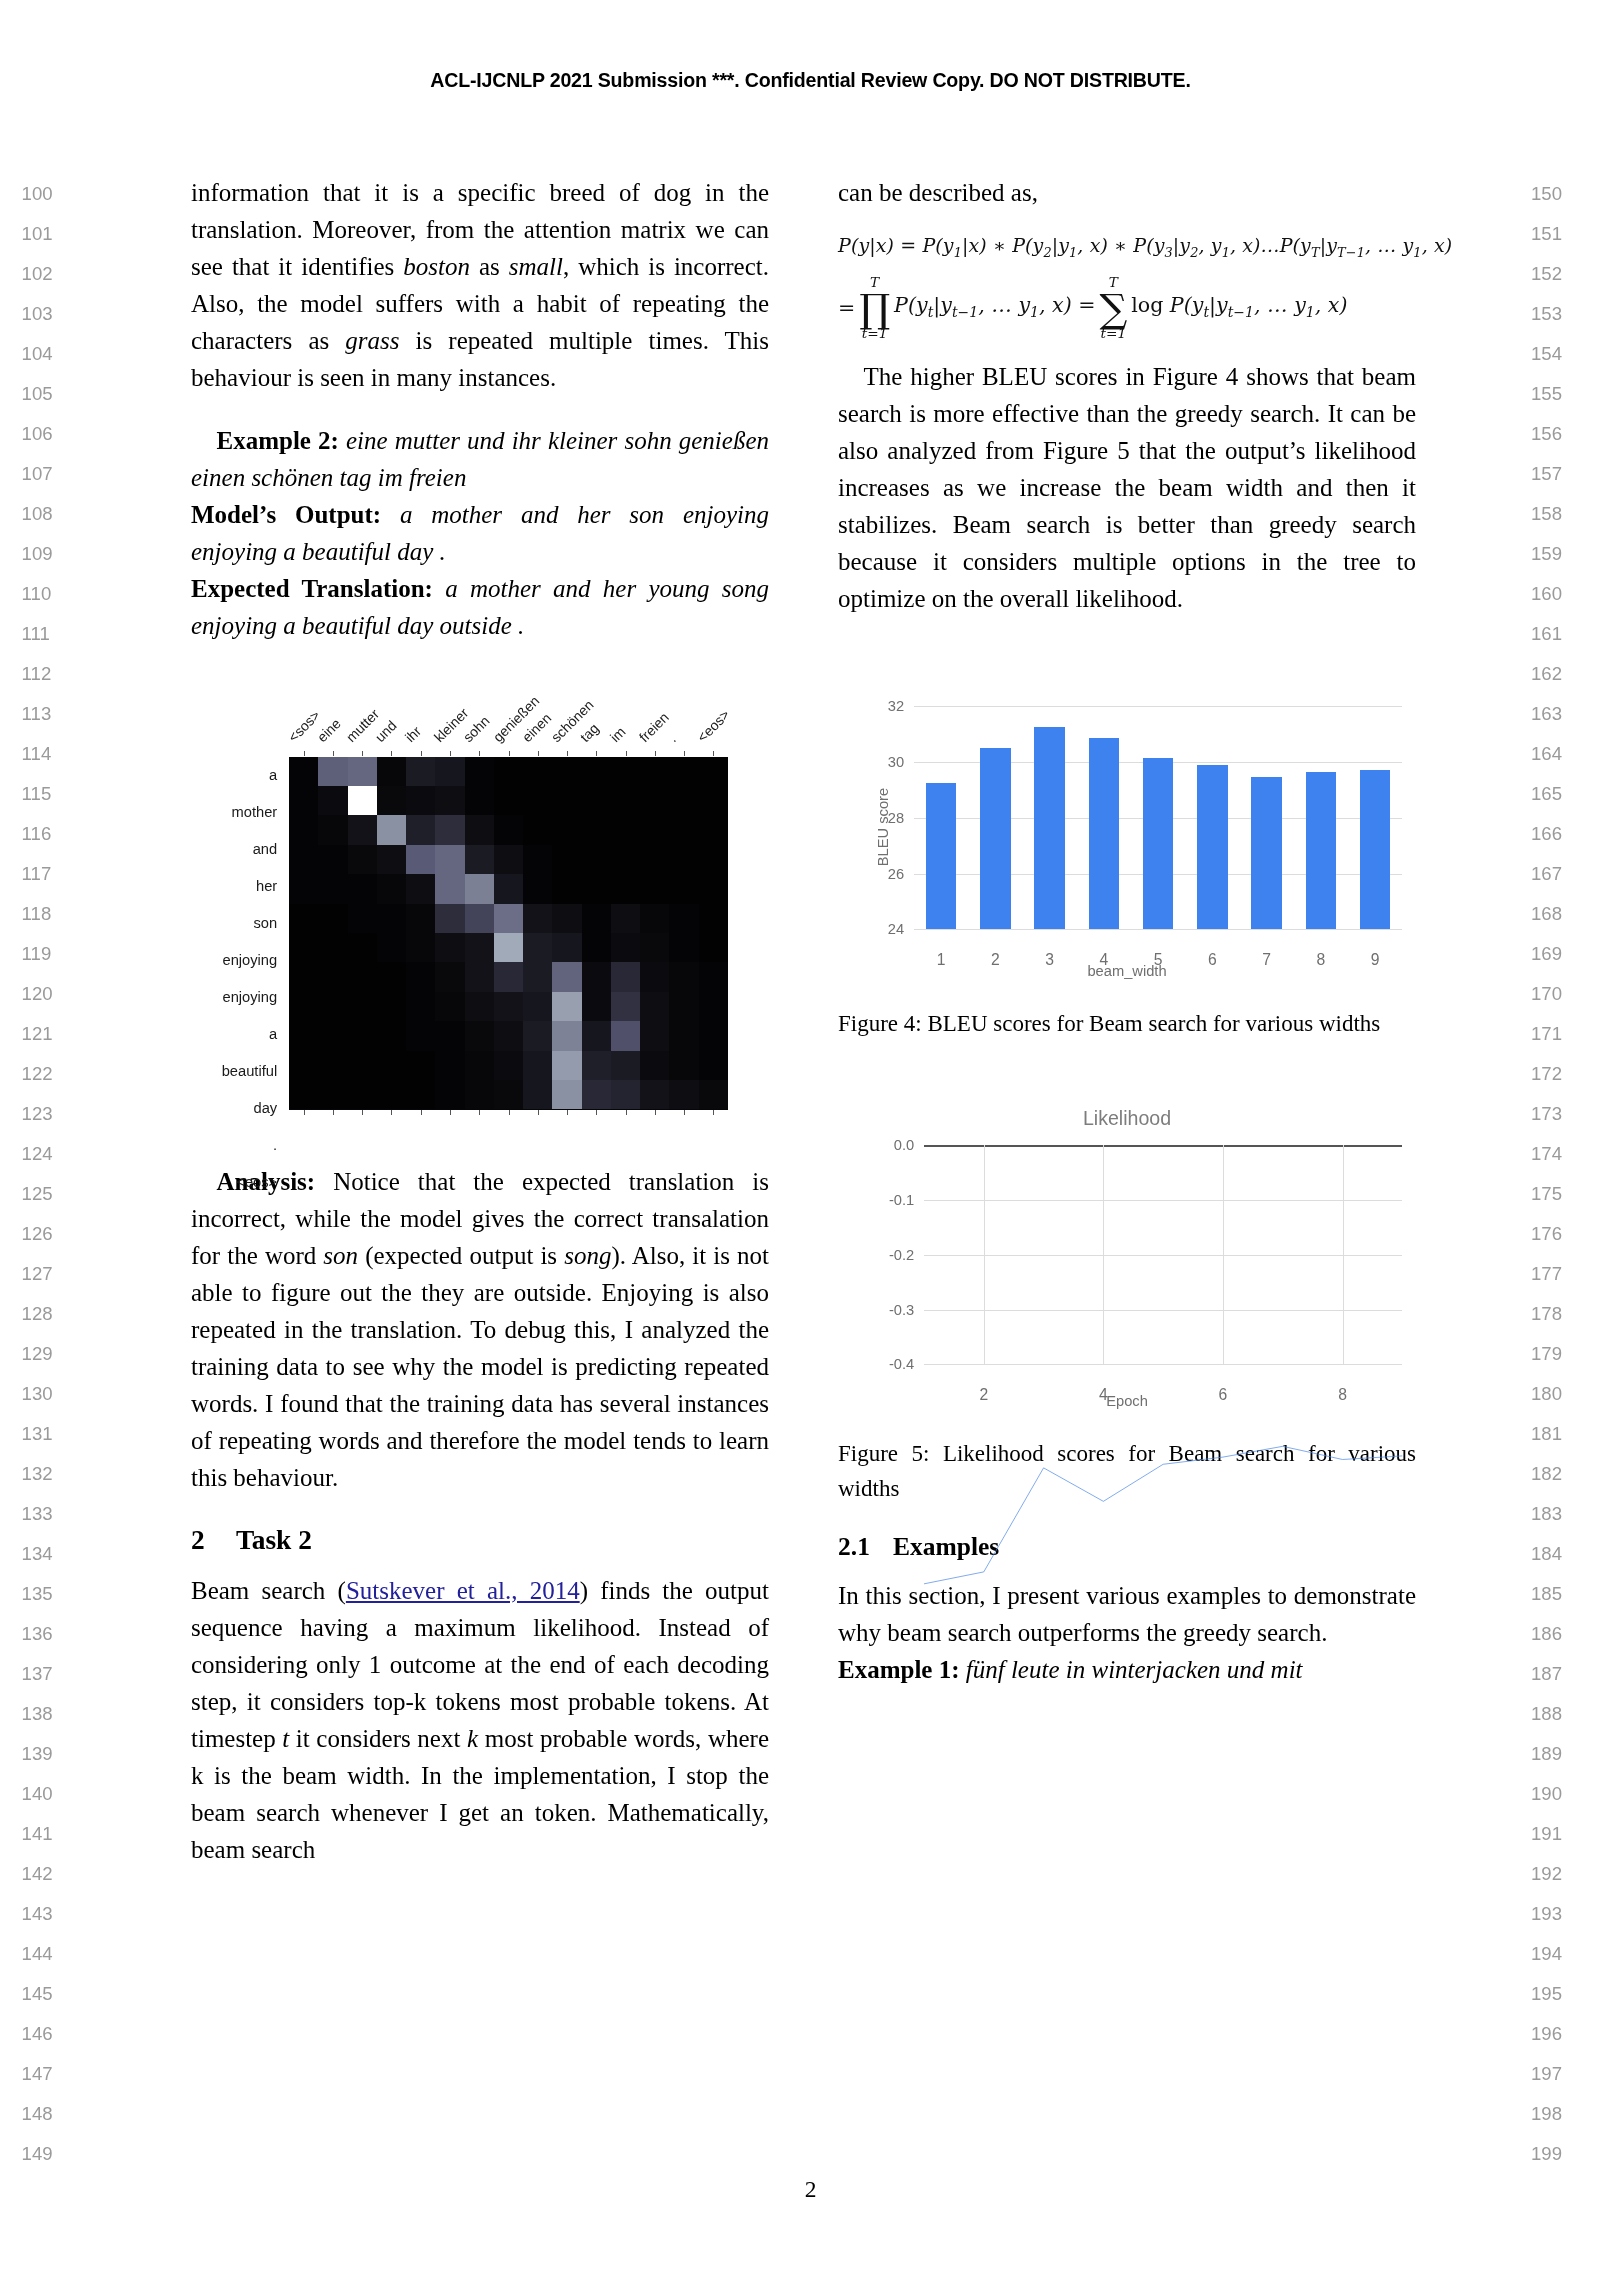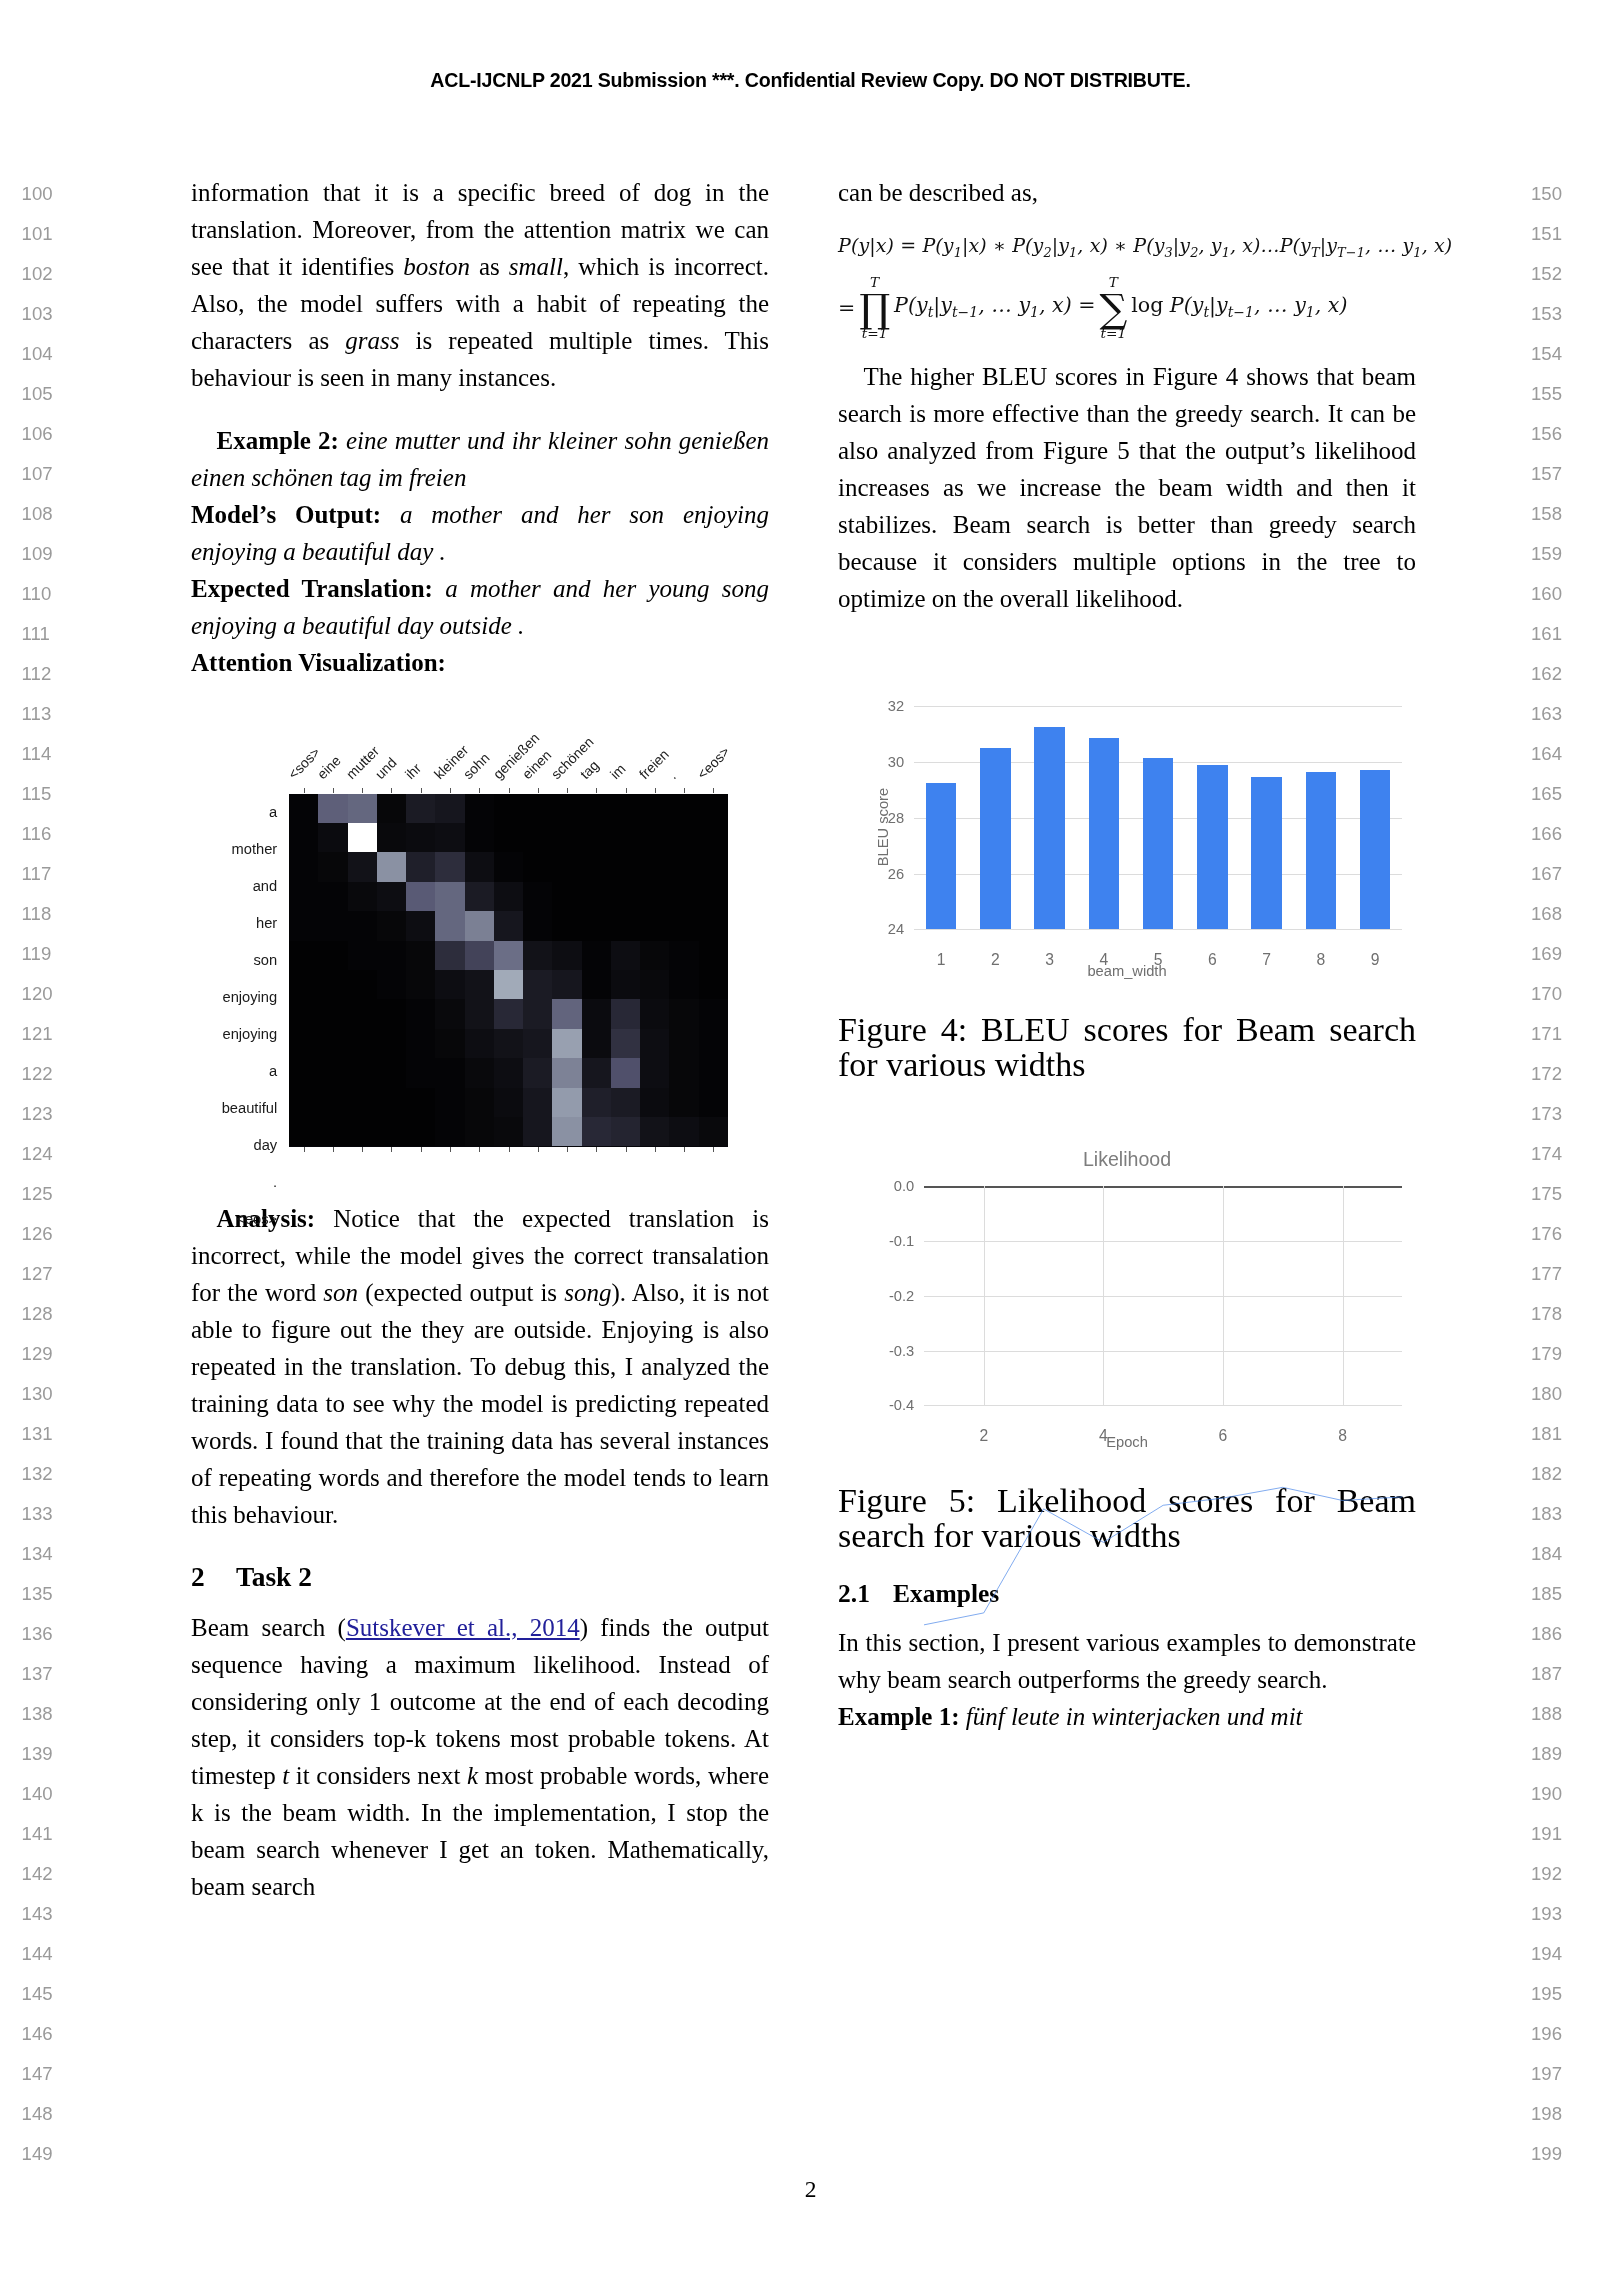--- a/index.html
+++ b/index.html
@@ -110,23 +110,23 @@
     margin: 0 3.9px;
   }
   .bigop .lim { font-size: 13.7px; font-style: italic; }
   .bigop .glyph { font-size: 39px; line-height: 0.95; }
   sub { font-size: 0.68em; }
   .up { font-style: normal; }
 
   
   .figure { margin: 13.7px 0 0 0; }
   .caption {
-    font-size: 34px;
+    font-size: 23px;
     line-height: 35px;
-    margin-top: 9px;
+    margin-top: 3px;
     text-align: justify;
   }
   .caption.center { text-align: center; }
 
   
   .attn-wrap {
     position: relative;
     width: 549px;
     height: 461px;
     margin-top: 33px;
@@ -392,21 +392,20 @@
 
 <div class="col left">
 
   <p><span>information that it is a specific breed of dog in the translation. Moreover, from the attention matrix we can see that it identifies </span><span class="i">boston</span><span> as </span><span class="i">small</span><span>, which is incorrect. Also, the model suffers with a habit of repeating the characters as </span><span class="i">grass</span><span> is repeated multiple times. This behaviour is seen in many instances.</span></p>
 
   <div class="spacer-sm"></div>
 
   <p class="indent"><span class="b">Example 2:</span> <span class="i">eine mutter und ihr kleiner sohn genießen einen schönen tag im freien</span></p>
   <p><span class="b">Model’s Output:</span> <span class="i">a mother and her son enjoying enjoying a beautiful day .</span></p>
   <p><span class="b">Expected Translation:</span> <span class="i">a mother and her young song enjoying a beautiful day outside .</span></p>
-  <p><span class="b">Attention Visualization:</span></p>
 
   <div class="figure">
     <div class="attn-wrap">
       <div class="attn-xlabels" id="attn-xlabels">
           <span style="left: 14.6px;">&lt;sos&gt;</span>
           <span style="left: 44px;">eine</span>
           <span style="left: 73px;">mutter</span>
           <span style="left: 102px;">und</span>
           <span style="left: 132px;">ihr</span>
           <span style="left: 161px;">kleiner</span>

